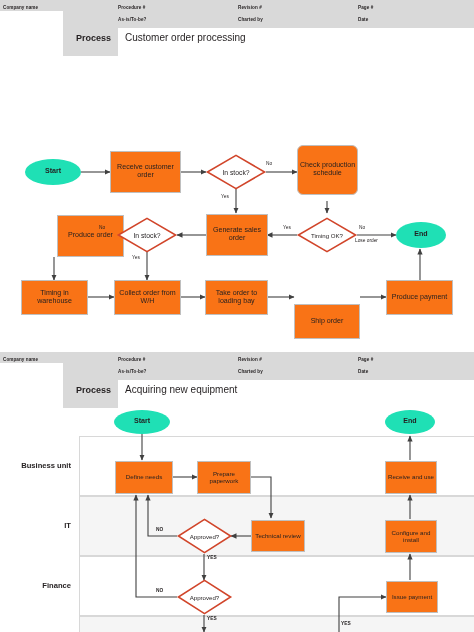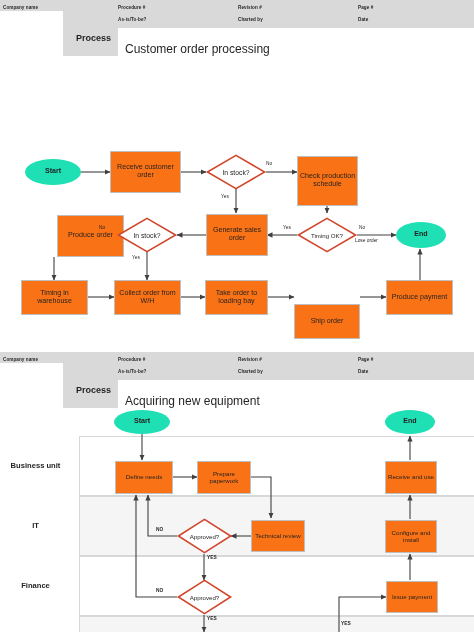--- a/index.html
+++ b/index.html
@@ -9,41 +9,41 @@
   .sheet{position:absolute;left:0;width:474px;}
 
   
   .hdr{position:relative;height:56px;width:474px;background:#d9d9d9;}
   .hdr-cell{position:absolute;font-size:4.6px;font-weight:bold;color:#231f20;
             letter-spacing:.08px;white-space:nowrap;}
   .hdr-white-box{position:absolute;left:0;top:11px;width:63px;height:45px;background:#ffffff;}
   .hdr-proc-label{position:absolute;left:76px;top:33px;font-size:9px;font-weight:bold;color:#231f20;}
   .hdr-proc-box{position:absolute;left:117px;top:28px;width:357px;height:28px;background:#ffffff;
                 border-left:1px solid #d9d9d9;}
-  .hdr-proc-text{position:absolute;left:7px;top:14px;font-size:12px;color:#231f20;white-space:nowrap;}
+  .hdr-proc-text{position:absolute;left:7px;top:4px;font-size:10px;color:#231f20;white-space:nowrap;}
 
   
   .canvas{position:relative;width:474px;background:#ffffff;}
   .canvas svg{position:absolute;left:0;top:0;overflow:visible;}
 
   .node{position:absolute;box-sizing:border-box;display:flex;align-items:center;
         justify-content:center;text-align:center;line-height:1.12;}
   .proc{background:#f97316;border:1px solid #bfbfbf;font-size:7.1px;color:#231f20;}
   .proc.sm{font-size:6.2px;}
   .term{background:#1fe0b5;border-radius:50%;font-size:7.1px;font-weight:bold;color:#231f20;}
   .dia-wrap{position:absolute;}
   .dia-label{position:absolute;left:0;top:0;width:100%;height:100%;display:flex;
              align-items:center;justify-content:center;font-size:6.8px;color:#231f20;
              text-align:center;}
   .dia-label.sm{font-size:6.1px;}
   .edge-lbl{position:absolute;font-size:4.8px;color:#231f20;white-space:nowrap;}
   .edge-lbl.b{font-weight:bold;}
 
   .lane-label{position:absolute;font-size:7.6px;font-weight:bold;color:#231f20;
-              text-align:center;white-space:nowrap;}
+              text-align:right;white-space:nowrap;}
   .lane-band{position:absolute;box-sizing:border-box;}
 </style>
 </head>
 <body>
 
 <div class="sheet" style="top:0;">
 
   <div class="hdr">
     <div class="hdr-white-box"></div>
     <div class="hdr-cell" style="left:3px;top:5px;">Company name</div>
@@ -109,21 +109,21 @@
         <span>Receive customer order</span>
       </div>
 
     <div class="dia-wrap" style="left:206px;top:98px;width:60px;height:36px;">
       <svg width="60" height="36" viewBox="0 0 60 36">
           <polygon points="30,1.4 58.6,18 30,34.6 1.4,18" fill="#ffffff" stroke="#d1452a" stroke-width="1.6"></polygon>
         </svg>
       <div class="dia-label">In stock?</div>
     </div>
 
-    <div class="node proc" style="left:297px;top:100px;width:61px;height:50px;">
+    <div class="node proc" style="left:297px;top:89px;width:61px;height:50px;border-radius:6px;">
         <span>Check production schedule</span>
       </div>
 
     <div class="node proc" style="left:21px;top:159px;width:67px;height:42px;margin-left:36px;">
         <span>Produce order</span>
       </div>
 
     <div class="dia-wrap" style="left:117px;top:161px;width:60px;height:36px;">
       <svg width="60" height="36" viewBox="0 0 60 36">
           <polygon points="30,1.4 58.6,18 30,34.6 1.4,18" fill="#ffffff" stroke="#d1452a" stroke-width="1.6"></polygon>

